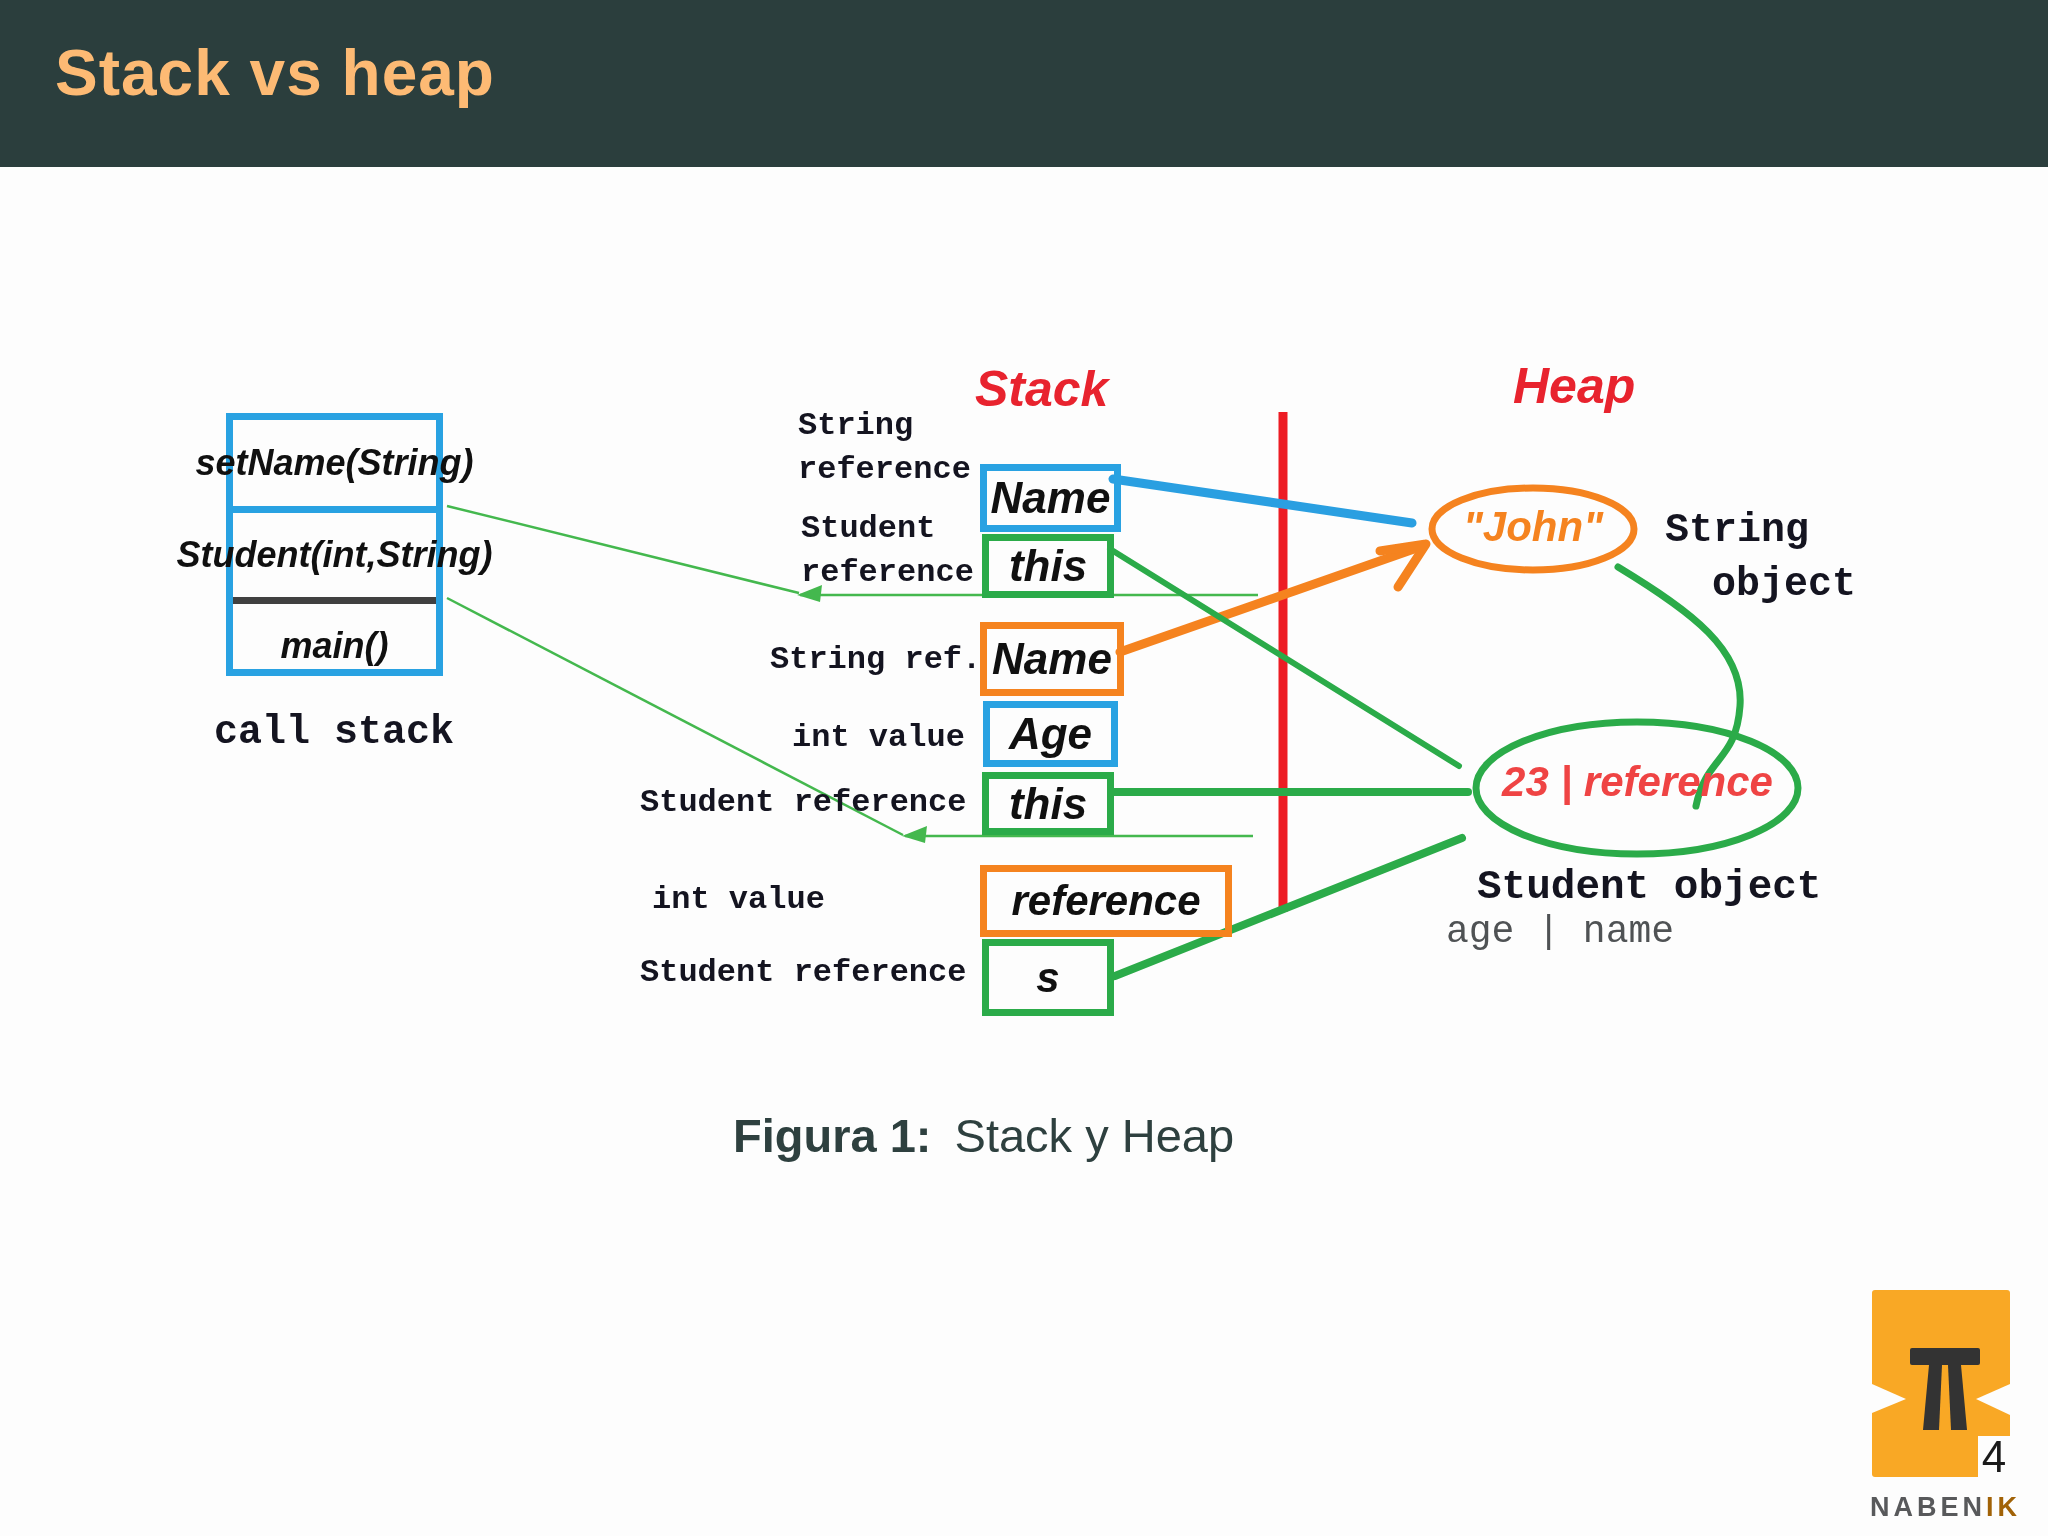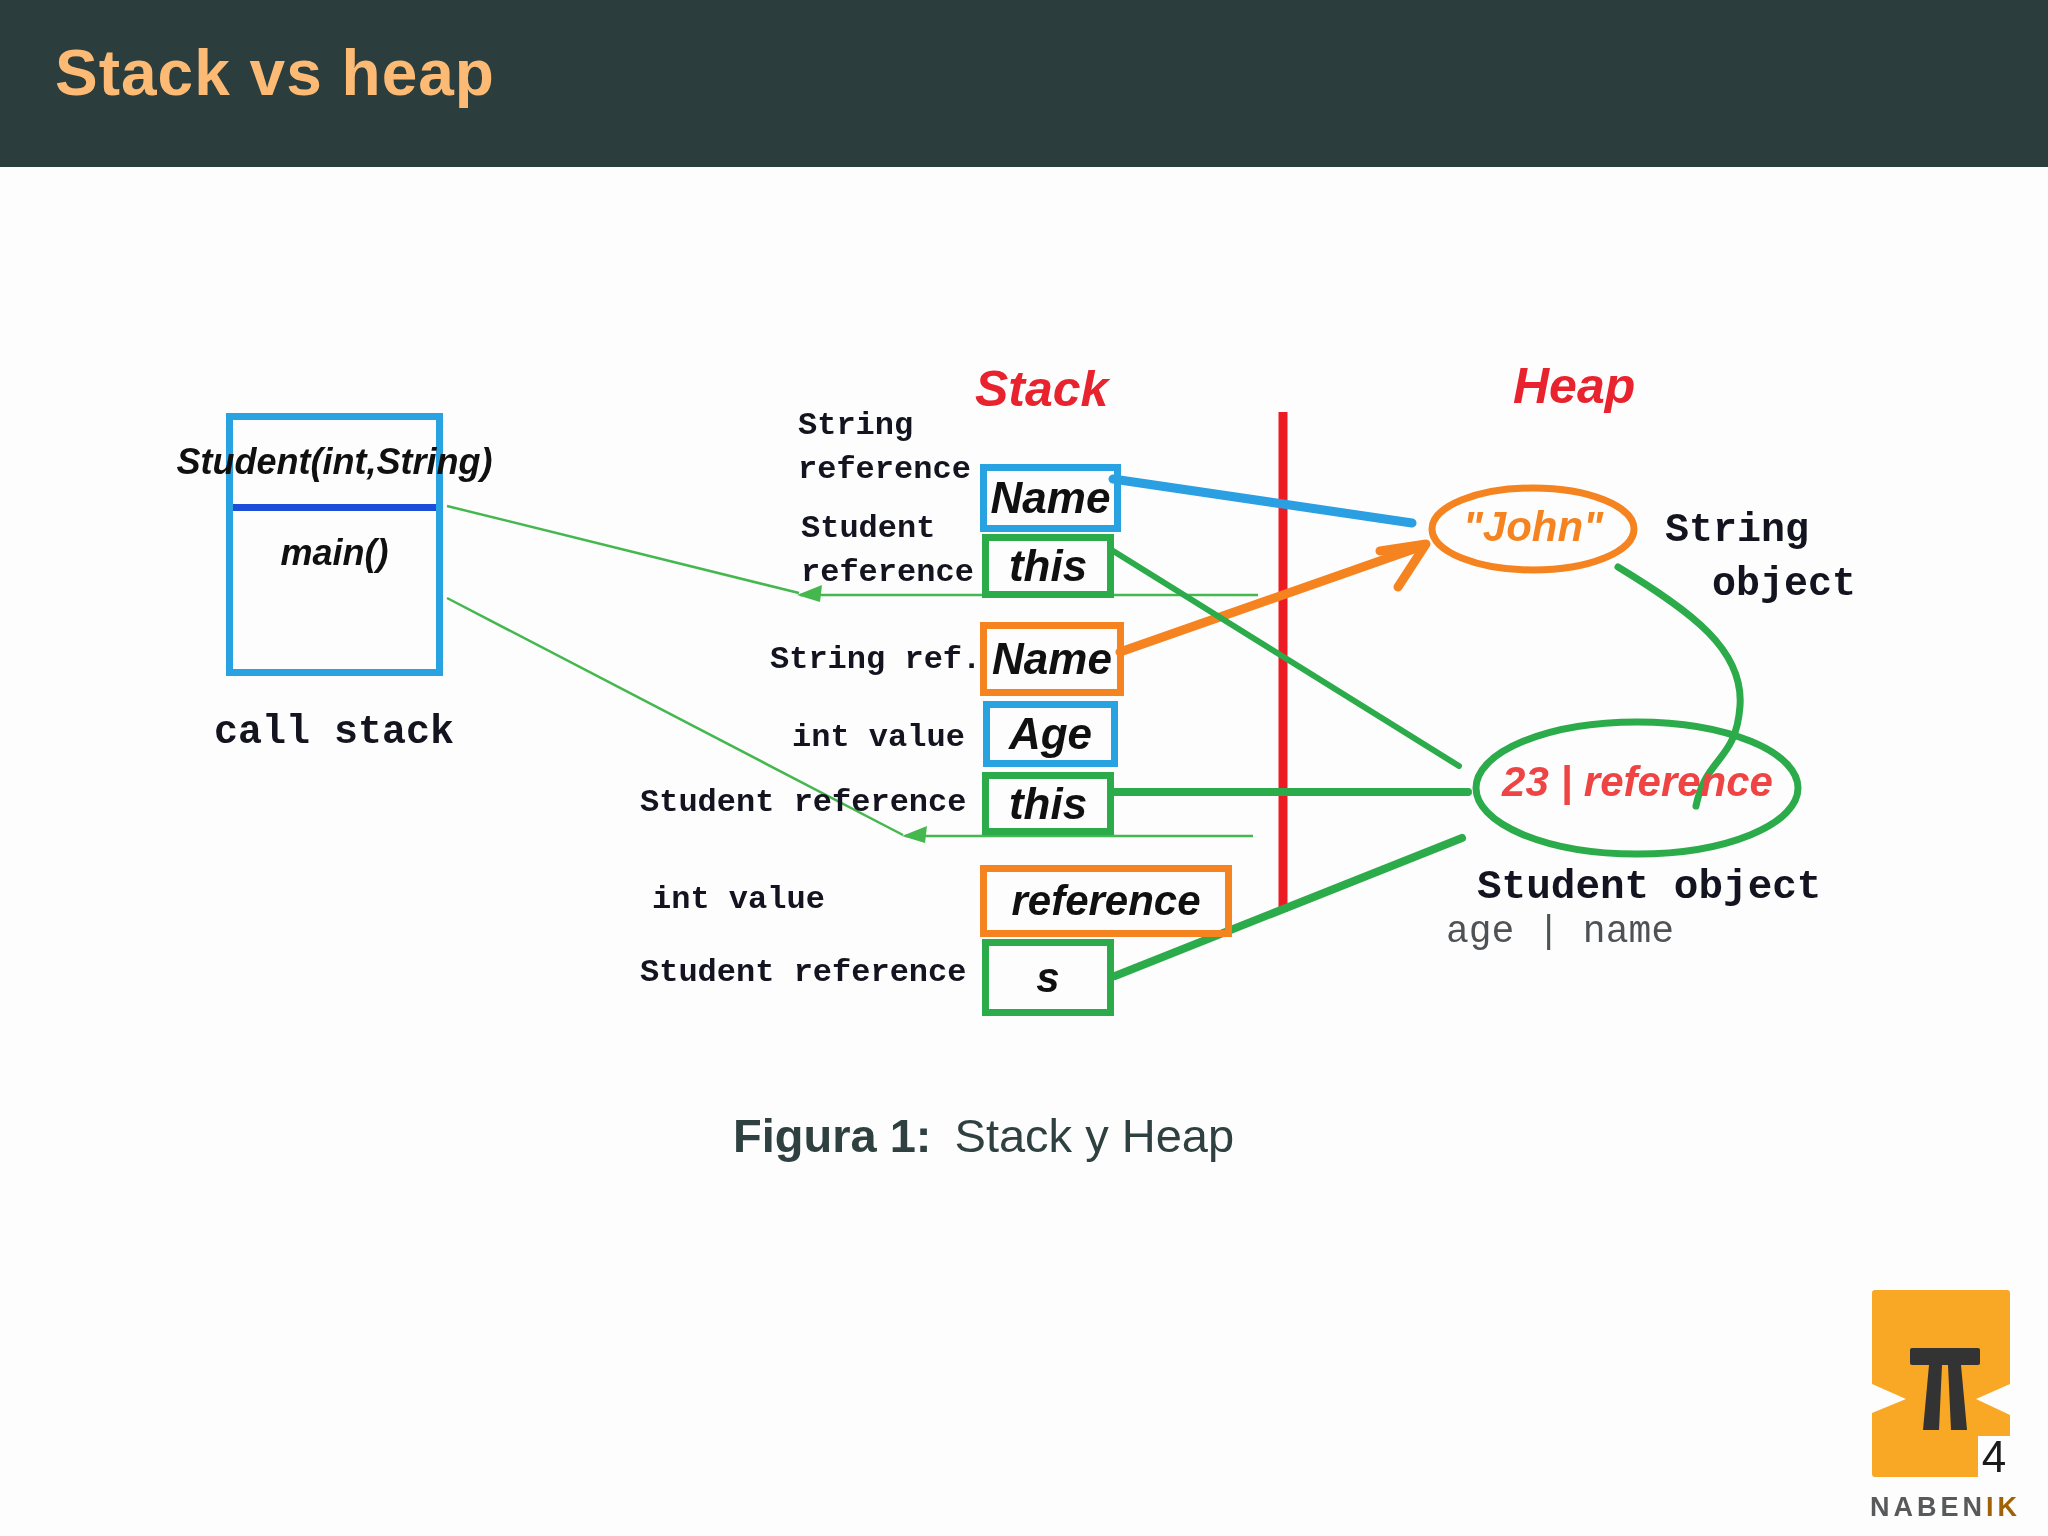--- a/index.html
+++ b/index.html
@@ -28,21 +28,21 @@
   
   .callstack{
     position:absolute; left:226px; top:413px; width:203px; height:249px;
     border:7px solid #29a2e2; background:transparent;
   }
   .cs-row{
     display:flex; align-items:center; justify-content:center;
     font-size:36px; white-space:nowrap; overflow:visible;
   }
   .cs-row.r1{ height:86px; border-bottom:7px solid #29a2e2; }
-  .cs-row.r2{ height:84px; border-bottom:7px solid #1d4ed8; }
+  .cs-row.r2{ height:84px; border-bottom:7px solid #404040; }
   .cs-row.r3{ height:83px; }
   .cs-label{ left:214px; top:710px; font-size:40px; }
   
   .row-label{ font-size:32px; line-height:1.38; }
   
   .vbox{
     position:absolute; display:flex; align-items:center; justify-content:center;
     background:transparent; border-style:solid; border-width:7px;
   }
   .vbox .hand{ font-size:44px; white-space:nowrap; }
@@ -96,20 +96,21 @@
     <line x1="1112" y1="792" x2="1468" y2="792" stroke="#2bab49" stroke-width="8" stroke-linecap="round"></line>
     <line x1="1115" y1="976" x2="1462" y2="838" stroke="#2bab49" stroke-width="8" stroke-linecap="round"></line>
 
     <ellipse cx="1533" cy="529" rx="101" ry="41" stroke="#f5831f" stroke-width="7" fill="none"></ellipse>
     <ellipse cx="1637" cy="788" rx="161" ry="66" stroke="#2bab49" stroke-width="7" fill="none"></ellipse>
 
     <path d="M 1618 567 C 1692 612, 1744 650, 1740 706 C 1736 762, 1706 756, 1696 806" stroke="#2bab49" stroke-width="7" fill="none" stroke-linecap="round"></path>
   </svg>
 
   <div class="callstack">
+    <div class="cs-row r1 hand">setName(String)</div>
     <div class="cs-row r2 hand">Student(int,String)</div>
     <div class="cs-row r3 hand">main()</div>
   </div>
   <div class="abs mono cs-label">call stack</div>
 
   <div class="abs hand col-title" style="left:975px; top:360px;">Stack</div>
   <div class="abs hand col-title" style="left:1513px; top:357px;">Heap</div>
 
   <div class="abs mono row-label" style="left:798px; top:404px; width:200px;">String reference</div>
   <div class="abs mono row-label" style="left:801px; top:507px; width:200px;">Student reference</div>

